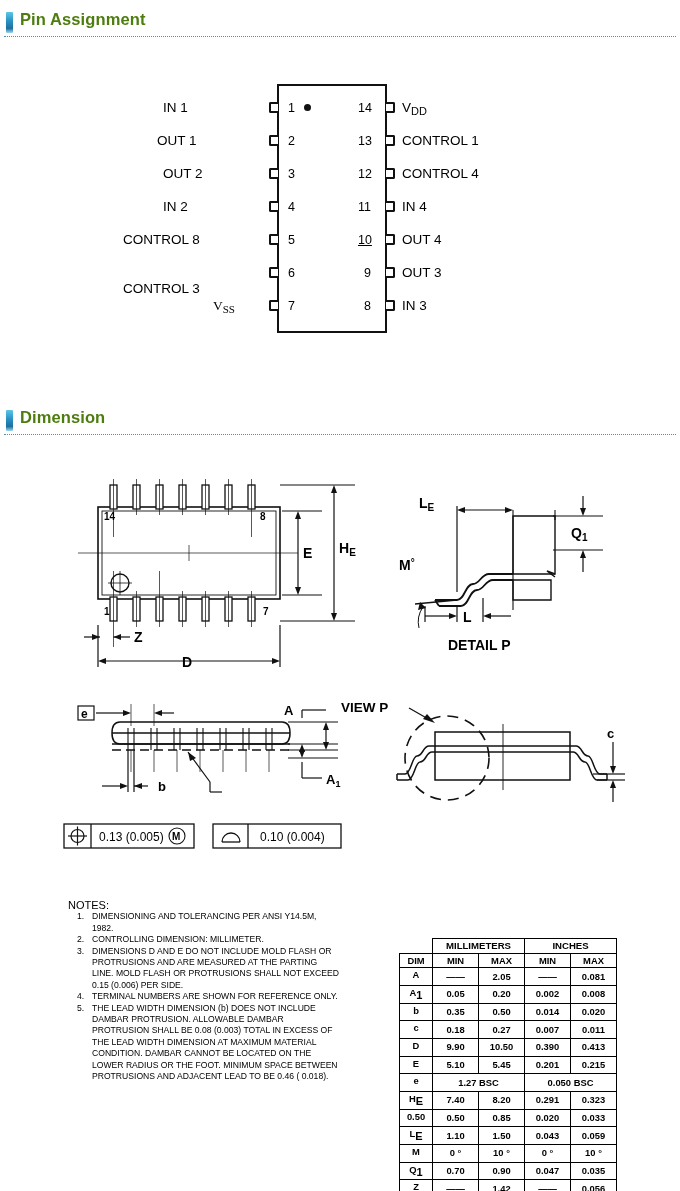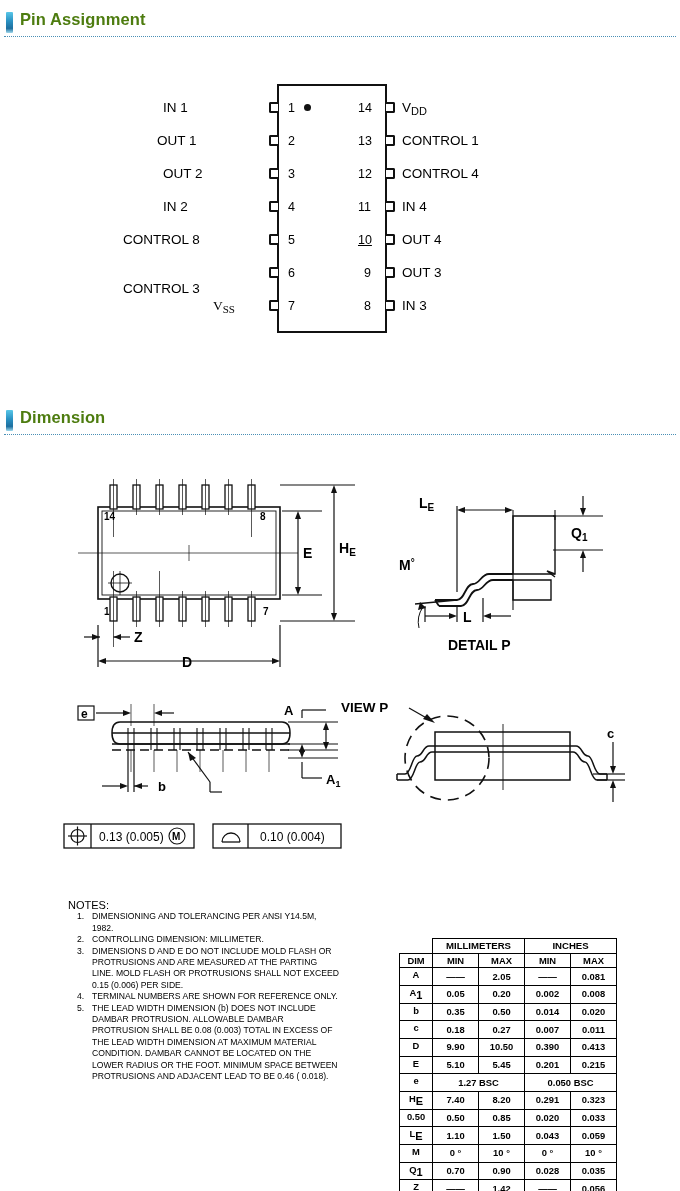--- a/index.html
+++ b/index.html
@@ -558,21 +558,21 @@
         <td><span>M</span><span class="sub"></span></td>
         <td>0 °</td>
         <td>10 °</td>
         <td>0 °</td>
         <td>10 °</td>
       </tr>
       <tr>
         <td><span>Q</span><span class="sub">1</span></td>
         <td>0.70</td>
         <td>0.90</td>
-        <td>0.028</td>
+        <td>0.047</td>
         <td>0.035</td>
       </tr>
       <tr>
         <td><span>Z</span><span class="sub"></span></td>
         <td>——</td>
         <td>1.42</td>
         <td>——</td>
         <td>0.056</td>
       </tr>
     </tbody>

